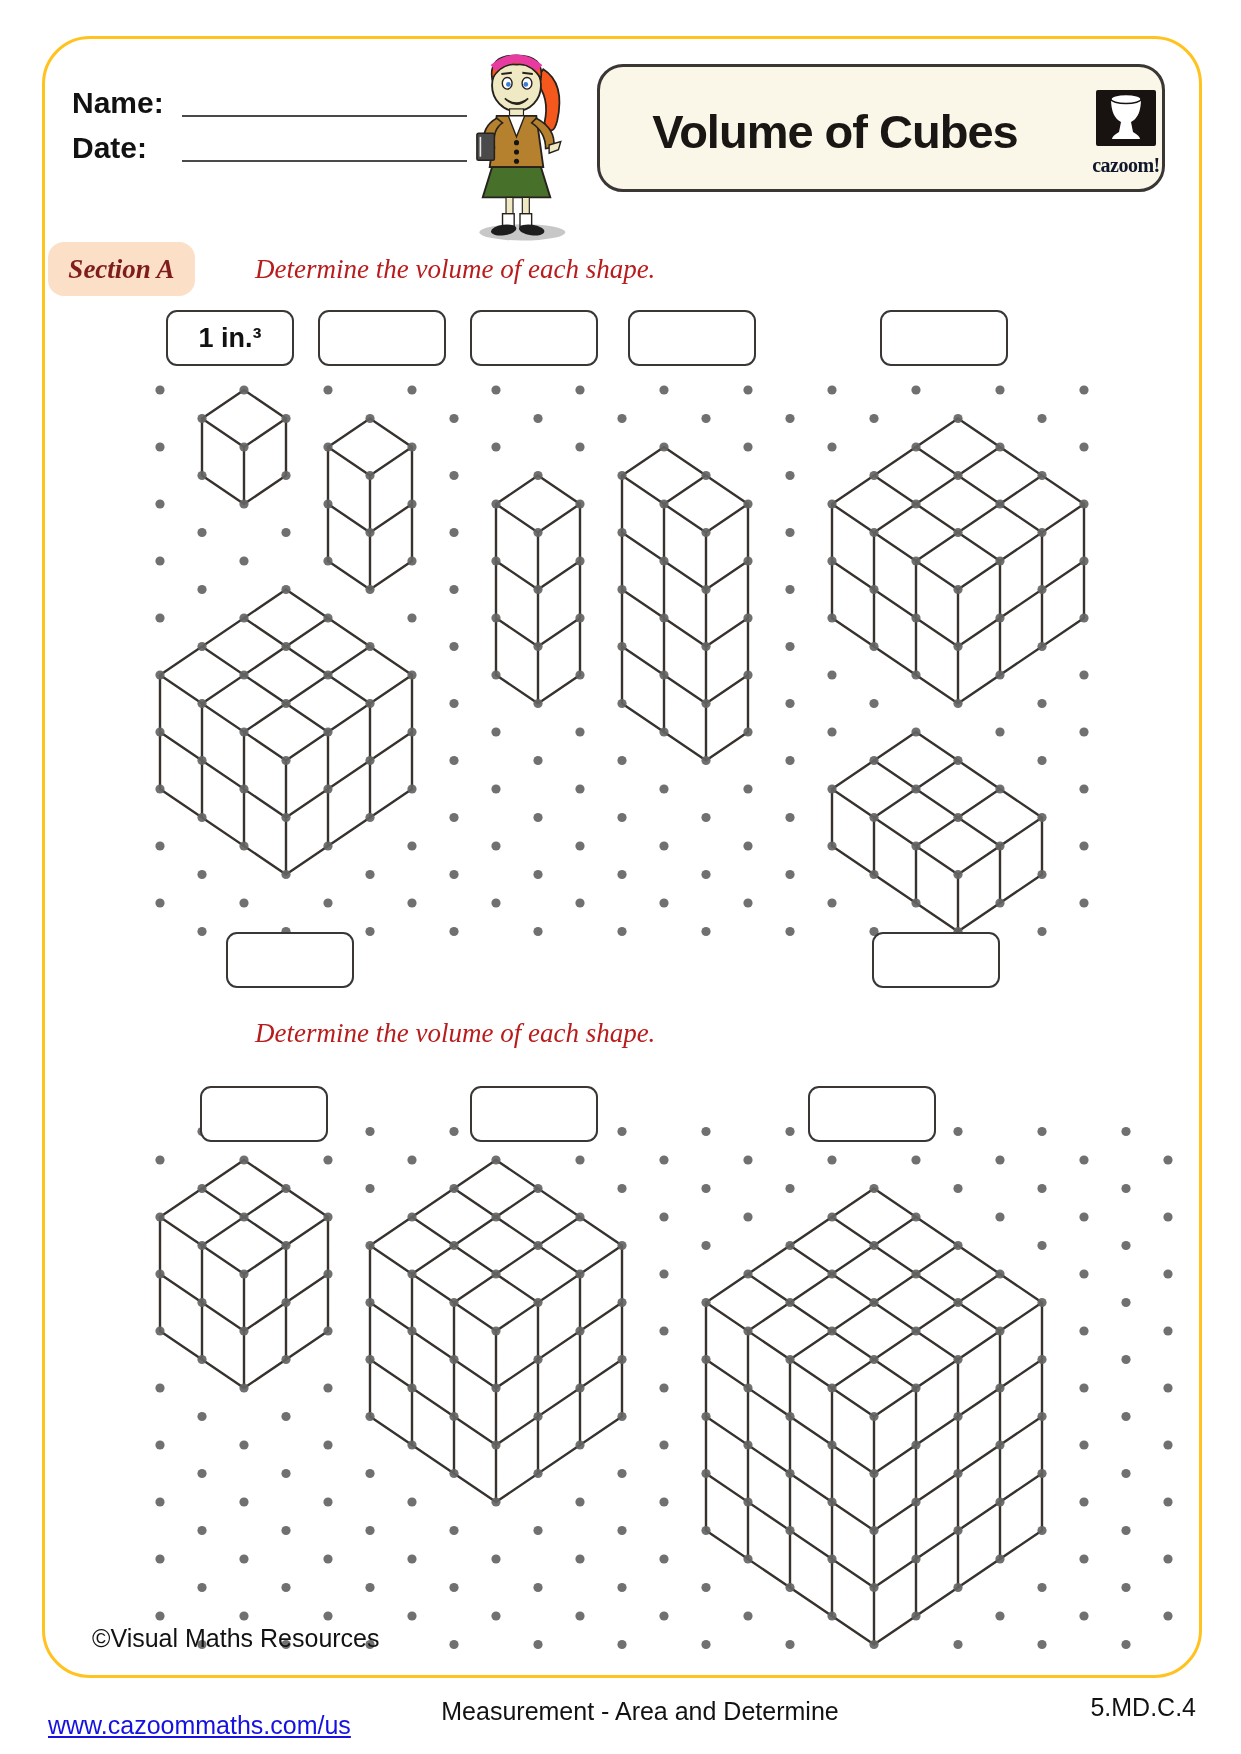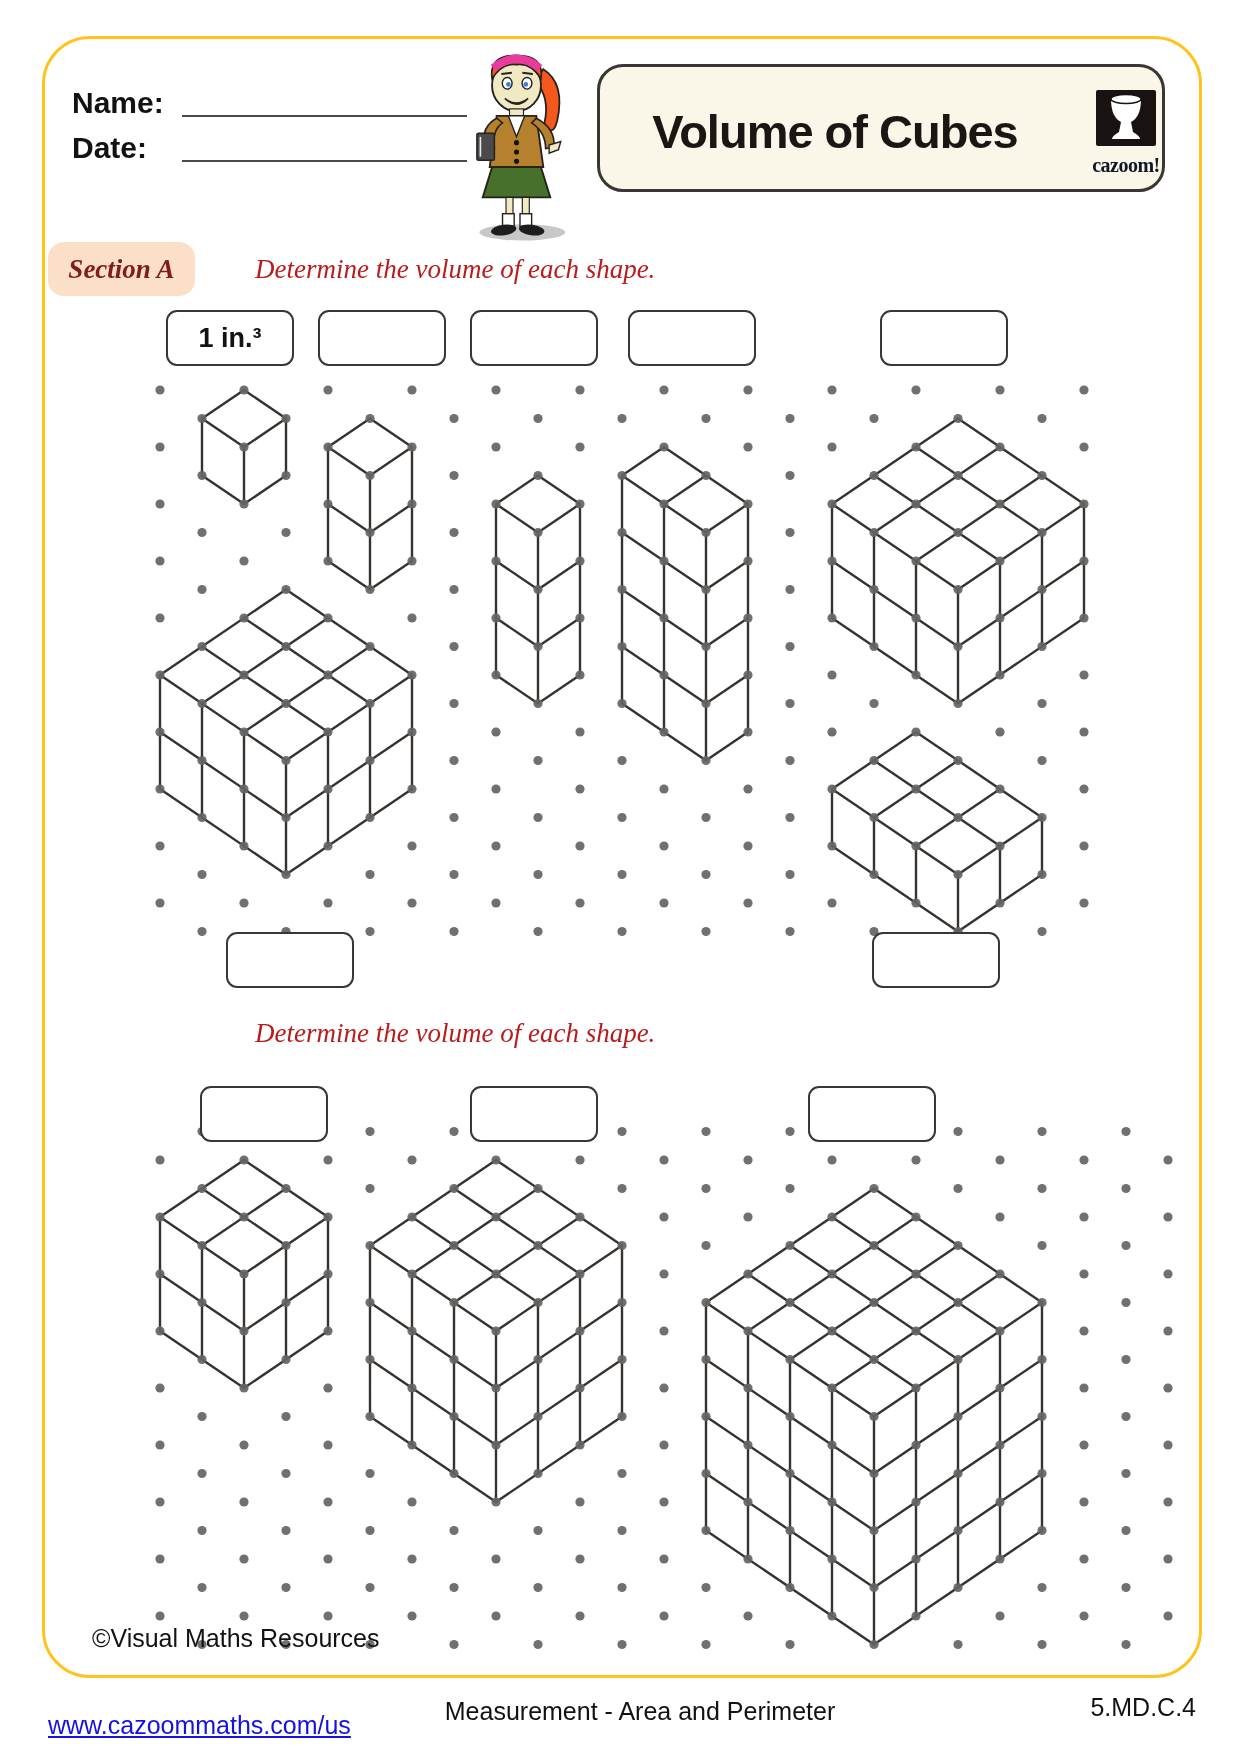--- a/index.html
+++ b/index.html
@@ -615,16 +615,16 @@
       <div class="abox" style="left: 880px; top: 310px; width: 128px; height: 56px;"></div>
       <div class="abox" style="left: 226px; top: 932px; width: 128px; height: 56px;"></div>
       <div class="abox" style="left: 872px; top: 932px; width: 128px; height: 56px;"></div>
       <div class="abox" style="left: 200px; top: 1086px; width: 128px; height: 56px;"></div>
       <div class="abox" style="left: 470px; top: 1086px; width: 128px; height: 56px;"></div>
       <div class="abox" style="left: 808px; top: 1086px; width: 128px; height: 56px;"></div>
     </div>
 
   <div class="ovl footer-text" style="left:48px;top:1624px;margin-left:44px;">©Visual Maths Resources</div>
   <div class="ovl footer-link" style="left:48px;top:1711px;">www.cazoommaths.com/us</div>
-  <div class="ovl footer-text" style="left:320px;top:1697px;width:640px;text-align:center;">Measurement - Area and Perimeter</div>
+  <div class="ovl footer-text" style="left:320px;top:1697px;width:640px;text-align:center;">Measurement - Area and Determine</div>
   <div class="ovl footer-text" style="left:1000px;top:1693px;width:196px;text-align:right;">5.MD.C.4</div>
 
 </div>
 
 </body></html>

